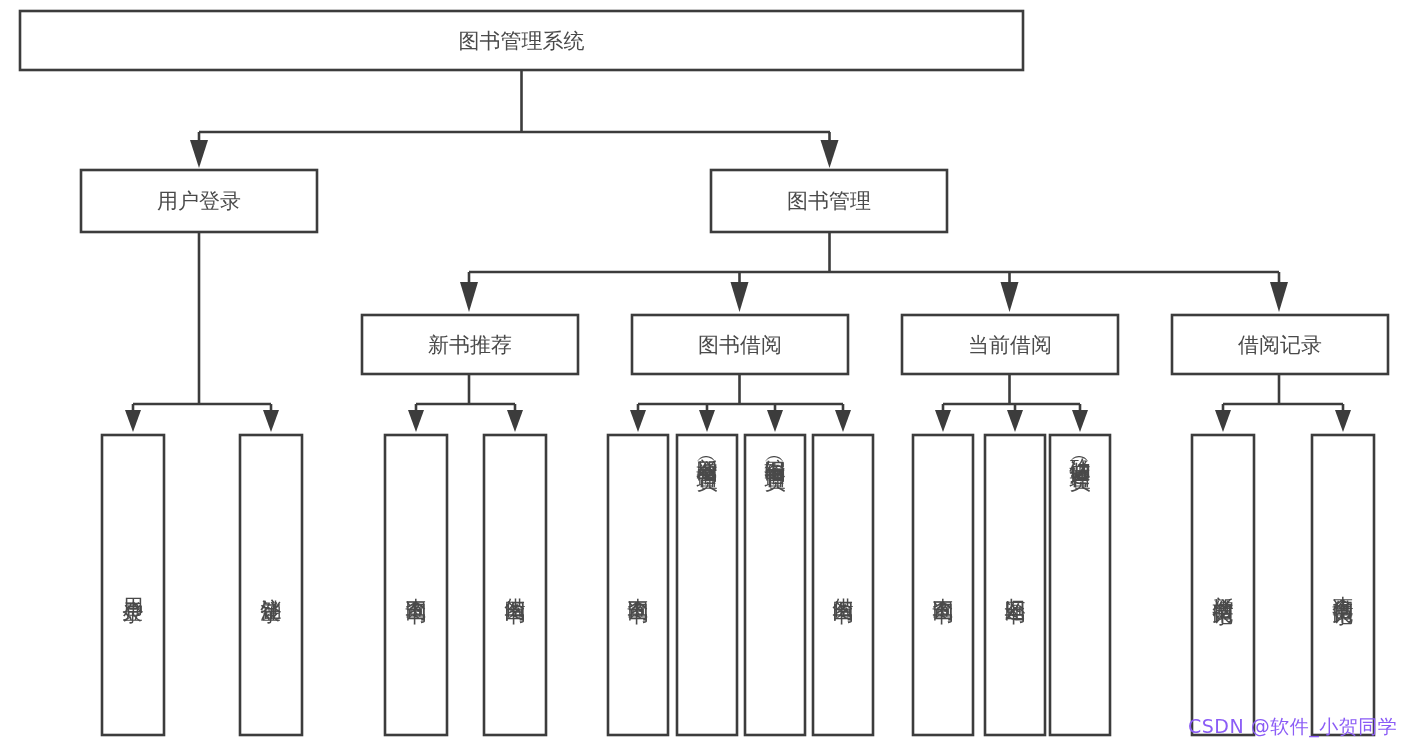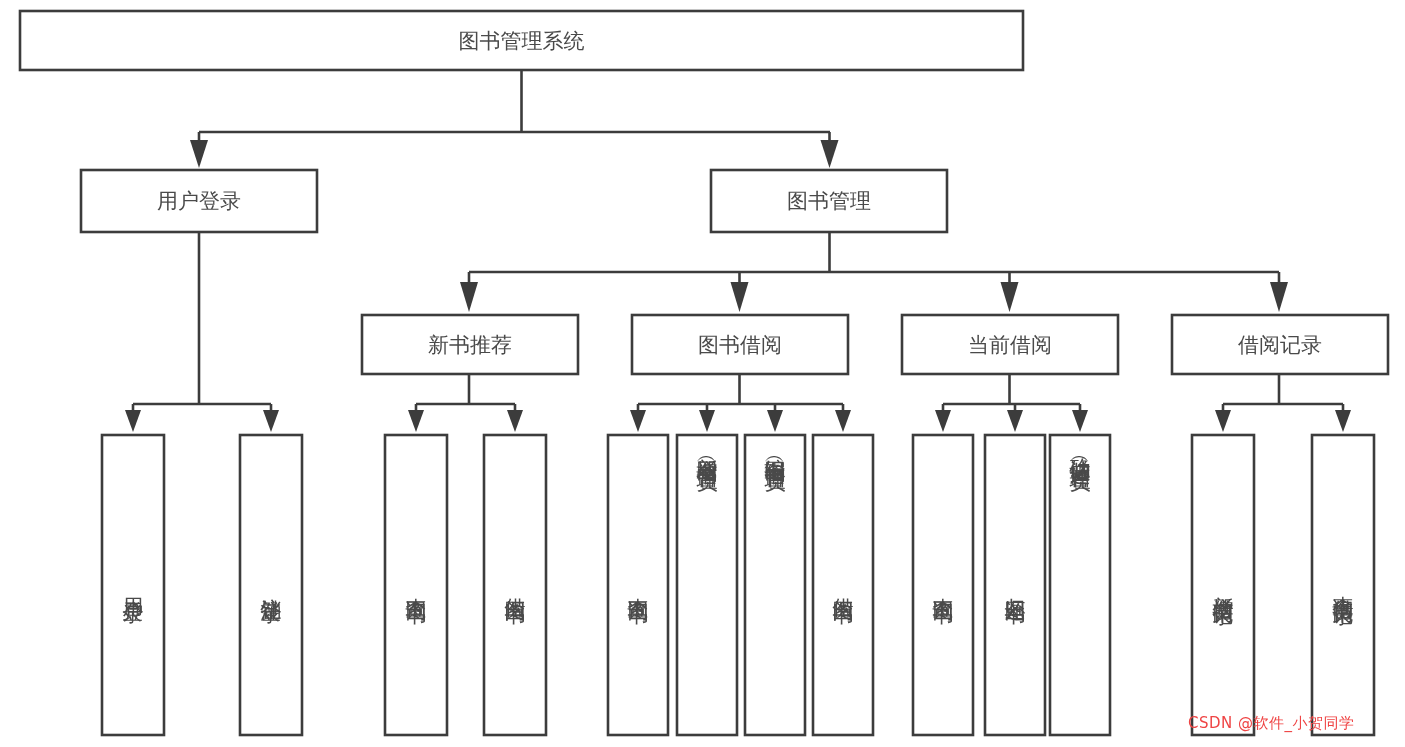--- a/index.html
+++ b/index.html
@@ -64,22 +64,22 @@
     letter-spacing: 2px;
     color: #4a4a4a;
     white-space: nowrap;
     text-align: center;
   }
   .watermark {
     position: absolute;
     left: 1188px;
     top: 714px;
     font-family: "DejaVu Sans", "Liberation Sans", sans-serif;
-    font-size: 15px;
-    color: #ef4444;
+    font-size: 19px;
+    color: #8b5cf6;
     white-space: nowrap;
     letter-spacing: 0.5px;
   }
 </style>
 </head>
 <body>
 
 <div id="diagram-root">
 
   <svg class="diagram-canvas" viewBox="0 0 1405 747">

